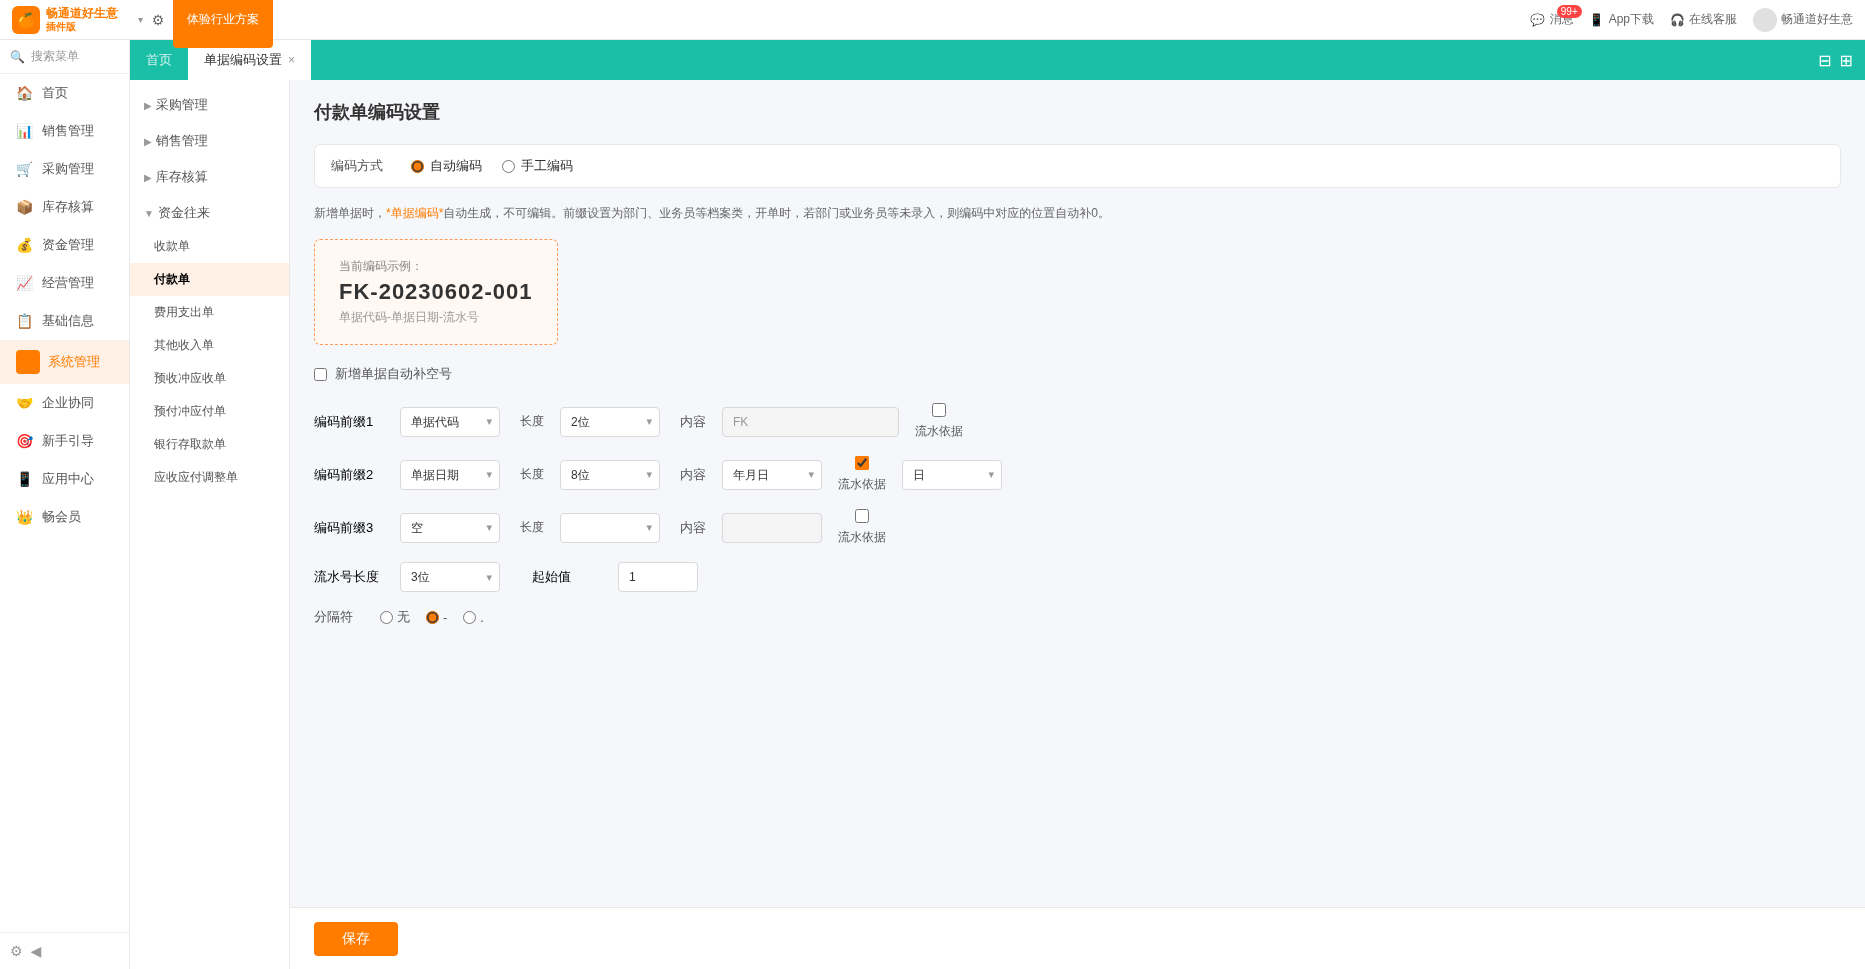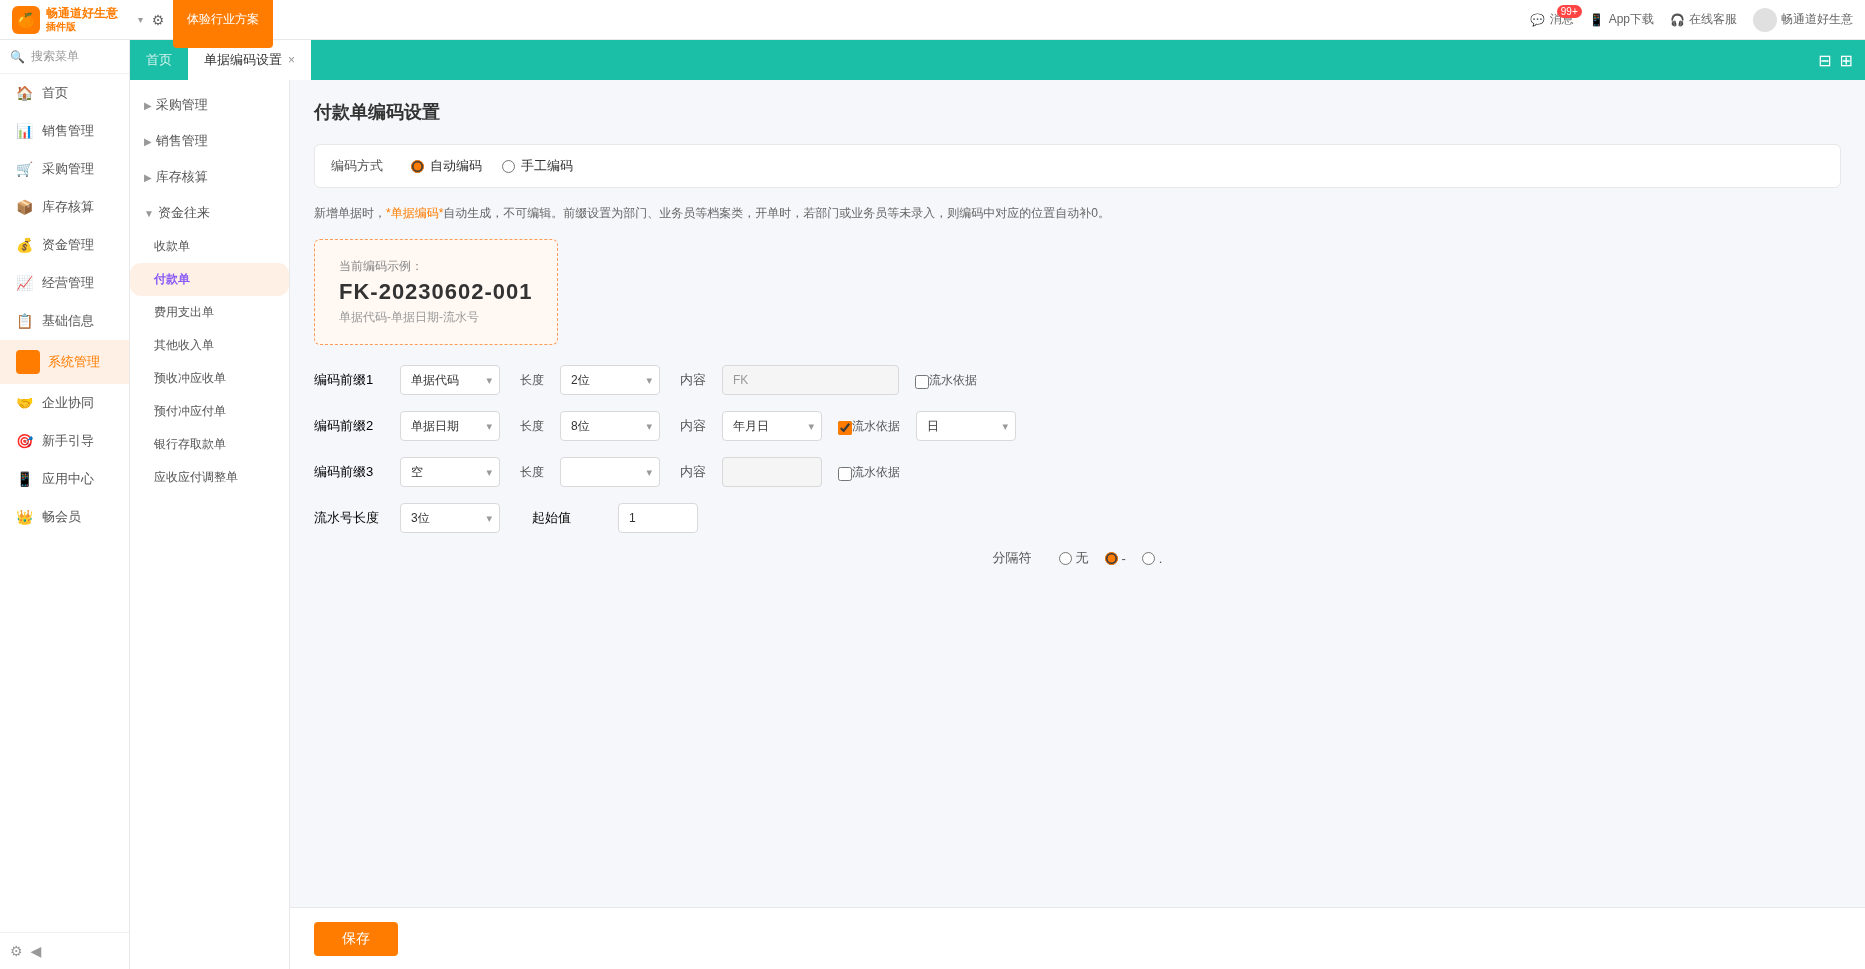--- a/index.html
+++ b/index.html
@@ -39,21 +39,21 @@
     .tab-bar-right-btn { color: white; font-size: 16px; cursor: pointer; }
 
     
     .content-area { flex: 1; display: flex; overflow: hidden; }
 
     
     .second-sidebar { width: 160px; background: #fff; border-right: 1px solid #e8e8e8; padding: 8px 0; overflow-y: auto; }
     .second-sidebar-group { margin-bottom: 2px; }
     .second-sidebar-header { padding: 8px 14px; font-size: 13px; color: #555; cursor: pointer; display: flex; align-items: center; gap: 4px; }
     .second-sidebar-subitem { padding: 8px 24px; font-size: 12px; color: #555; cursor: pointer; }
-    .second-sidebar-subitem.active { color: #8b5cf6; background: #fff0e6; font-weight: bold; border-radius: 11px; }
+    .second-sidebar-subitem.active { color: #000000; background: #fff0e6; font-weight: bold; }
     .expand-arrow { font-size: 10px; color: #999; }
 
     
     .main-panel { flex: 1; background: #f5f7fa; overflow-y: auto; padding: 20px 24px; }
 
     
     .page-title { font-size: 18px; font-weight: bold; color: #333; margin-bottom: 20px; }
 
     
     .encode-method { display: flex; align-items: center; gap: 20px; padding: 12px 16px; background: #fff; border-radius: 6px; border: 1px solid #e8e8e8; margin-bottom: 16px; }
@@ -75,25 +75,25 @@
     
     .form-row { display: flex; align-items: center; gap: 16px; margin-bottom: 16px; flex-wrap: wrap; }
     .form-label { font-size: 13px; color: #000000; min-width: 70px; }
     .form-select-wrap { position: relative; display: inline-flex; align-items: center; }
     .form-select-wrap select { height: 30px; border: 1px solid #d9d9d9; border-radius: 4px; padding: 0 28px 0 10px; font-size: 12px; color: #333; background: #fff; appearance: none; cursor: pointer; min-width: 100px; outline: none; }
     .form-select-wrap::after { content: '▾'; position: absolute; right: 8px; color: #999; font-size: 11px; pointer-events: none; }
     .form-input { height: 30px; border: 1px solid #d9d9d9; border-radius: 4px; padding: 0 10px; font-size: 12px; color: #333; background: #f5f5f5; min-width: 80px; outline: none; }
     .form-input-disabled { background: #f5f5f5; color: #999; }
     .length-label { font-size: 12px; color: #555; margin-left: 4px; }
     .content-label { font-size: 13px; color: #555; margin-left: 4px; }
-    .checkbox-wrap { display: flex; align-items: flex-end; font-size: 12px; color: #555; }
+    .checkbox-wrap { display: flex; align-items: center; gap: 6px; font-size: 12px; color: #555; flex-direction: column; }
     .checkbox-wrap input[type=checkbox] { accent-color: #ff7c00; width: 14px; height: 14px; cursor: pointer; }
 
     
-    .separator-row { display: flex; align-items: center; gap: 16px; margin-bottom: 8px; justify-content: center; }
+    .separator-row { display: flex; align-items: center; gap: 16px; margin-bottom: 8px; }
     .separator-label { font-size: 13px; color: #555; min-width: 50px; }
     .radio-group { display: flex; align-items: center; gap: 16px; }
     .radio-group label { display: flex; align-items: center; gap: 4px; font-size: 13px; color: #555; cursor: pointer; }
     .radio-group input[type=radio] { accent-color: #ff7c00; cursor: pointer; }
 
     
     .bottom-bar { height: 62px; background: #fff; border-top: 1px solid #e8e8e8; display: flex; align-items: center; justify-content: flex-start; padding: 0 24px; }
     .save-btn { background: #ff7c00; color: white; border: none; border-radius: 4px; padding: 8px 28px; font-size: 14px; cursor: pointer; }
 
     
@@ -274,20 +274,24 @@
           </div>
 
           
           <div class="code-preview">
             <div style="font-size:12px;color:#888;margin-bottom:4px;">当前编码示例：</div>
             <div class="code-main">FK-20230602-001</div>
             <div class="code-sub">单据代码-单据日期-流水号</div>
           </div>
 
           
+          <div class="autofill-row">
+            <input type="checkbox" style="">
+            <span>新增单据自动补空号</span>
+          </div>
 
           
           <div class="form-row">
             <span class="form-label">编码前缀1</span>
             <div class="form-select-wrap">
               <select>
                 <option>单据代码</option>
               </select>
             </div>
             <span class="length-label">长度</span>

